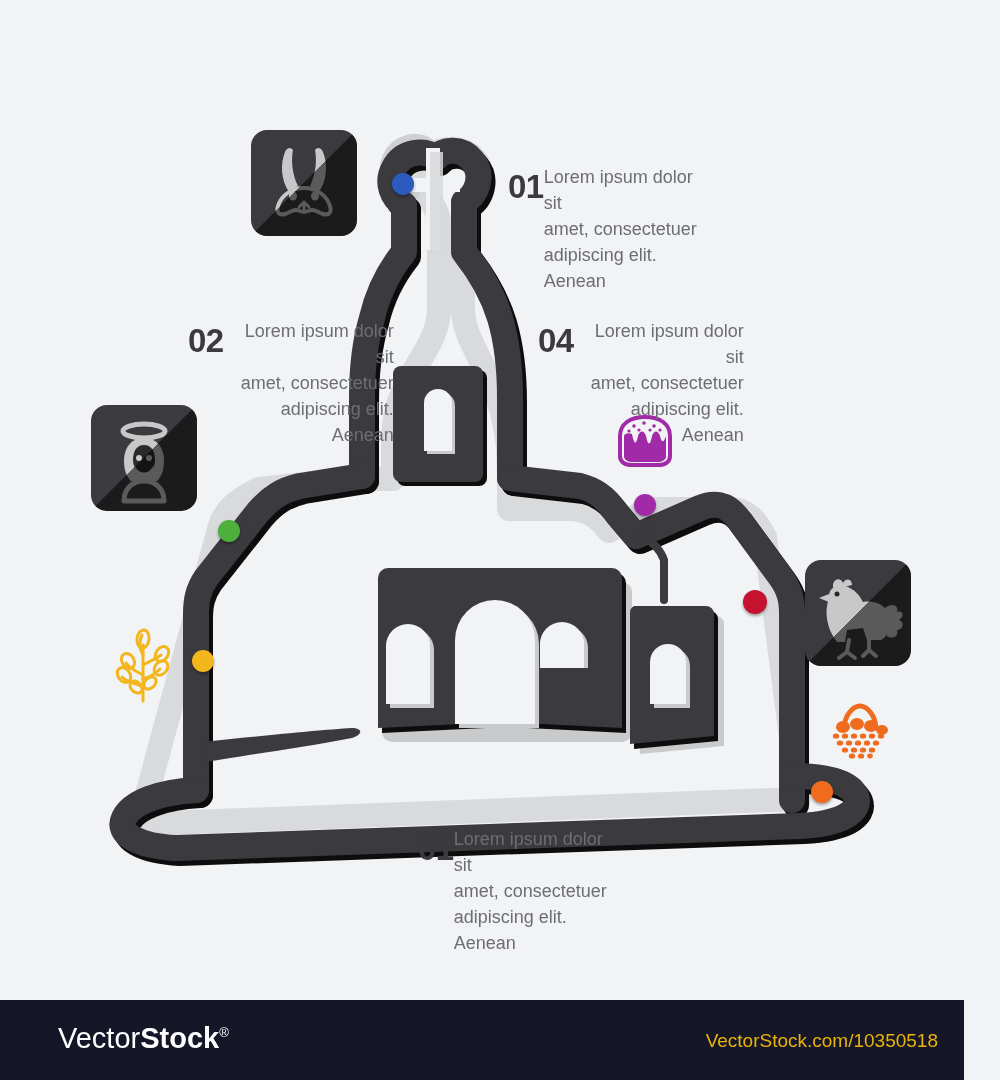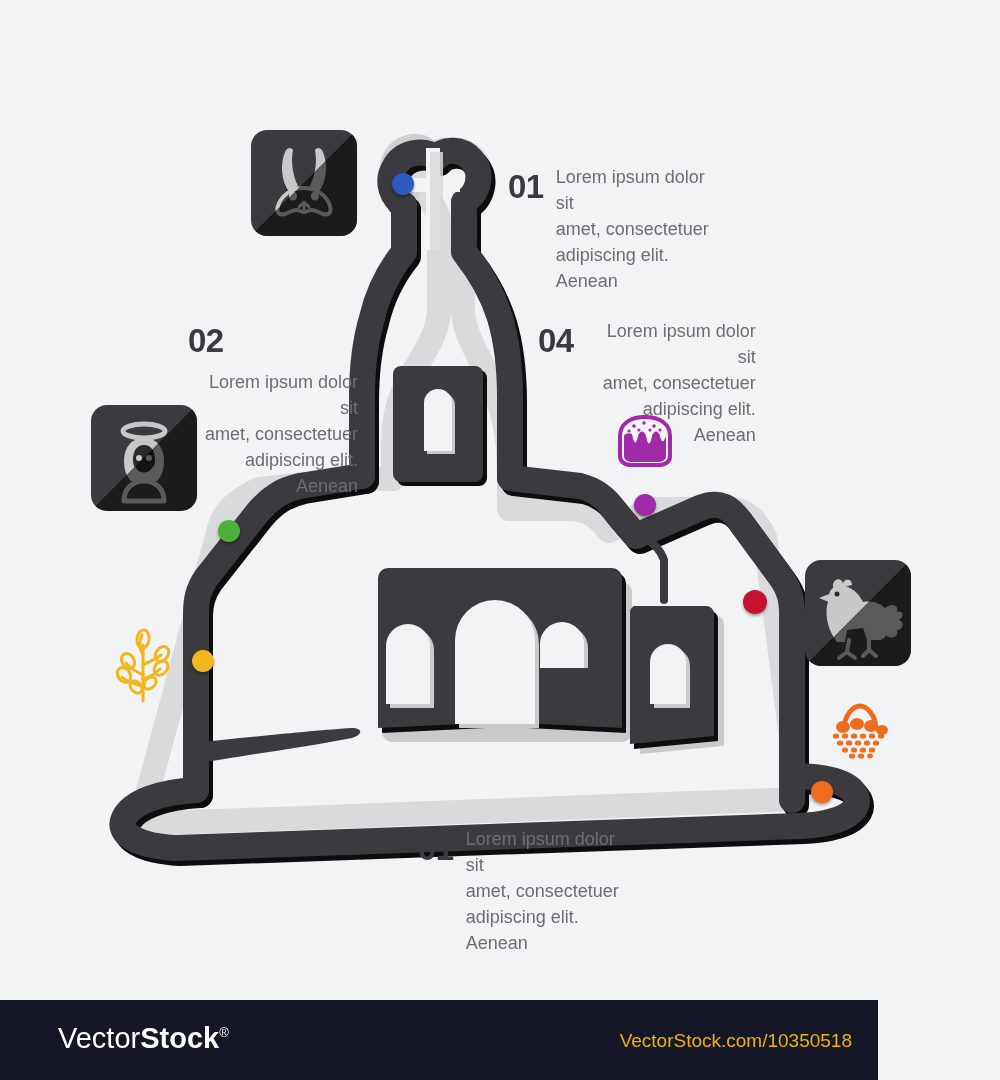--- a/index.html
+++ b/index.html
@@ -23,21 +23,20 @@
     left: 0; top: 0;
     width: 1000px;
     height: 1000px;
   }
 
   
   .info-block {
     position: absolute;
     display: flex;
     align-items: flex-start;
-    gap: 12px;
   }
   .info-num {
     font-family: "Liberation Sans", sans-serif;
     font-size: 33px;
     font-weight: bold;
     color: #3b3b3f;
     letter-spacing: -0.5px;
     line-height: 1;
     padding-top: 6px;
   }
@@ -45,21 +44,21 @@
     font-family: "Liberation Sans", sans-serif;
     font-size: 18px;
     line-height: 1.45;
     color: #6d6e72;
     white-space: pre-line;
     max-width: 170px;
   }
   .info-text.right-align { text-align: right; }
 
   #block01 { left: 508px; top: 164px; }
-  #block02 { left: 188px; top: 318px; flex-direction: column; }
+  #block02 { left: 188px; top: 318px; }
   #block03 { left: 538px; top: 318px; }
   #block04 { left: 418px; top: 826px; }
 
   
   .tile {
     position: absolute;
     width: 106px;
     height: 106px;
     border-radius: 16px;
     background: #3b3b3f;
@@ -92,21 +91,21 @@
   .dot {
     position: absolute;
     border-radius: 50%;
     box-shadow: 0 2px 3px rgba(0,0,0,0.35);
   }
 
   
   #footer {
     position: absolute;
     left: 0; top: 1000px;
-    width: 878px; height: 80px;
+    width: 964px; height: 80px;
     background: #151627;
   }
   #wm-logo {
     position: absolute;
     left: 58px; top: 22px;
     font-family: "Liberation Sans", sans-serif;
     font-size: 29px;
     color: #ffffff;
     letter-spacing: 0px;
     white-space: nowrap;

